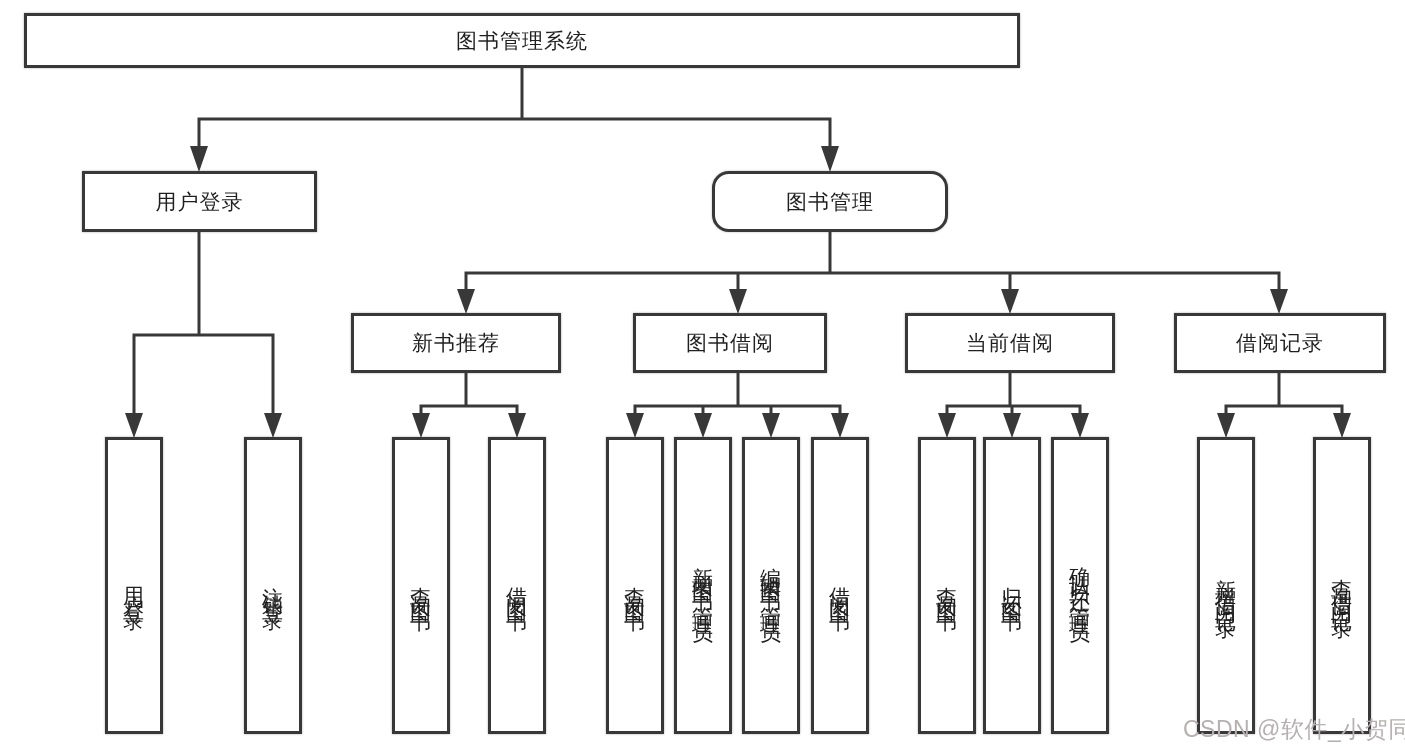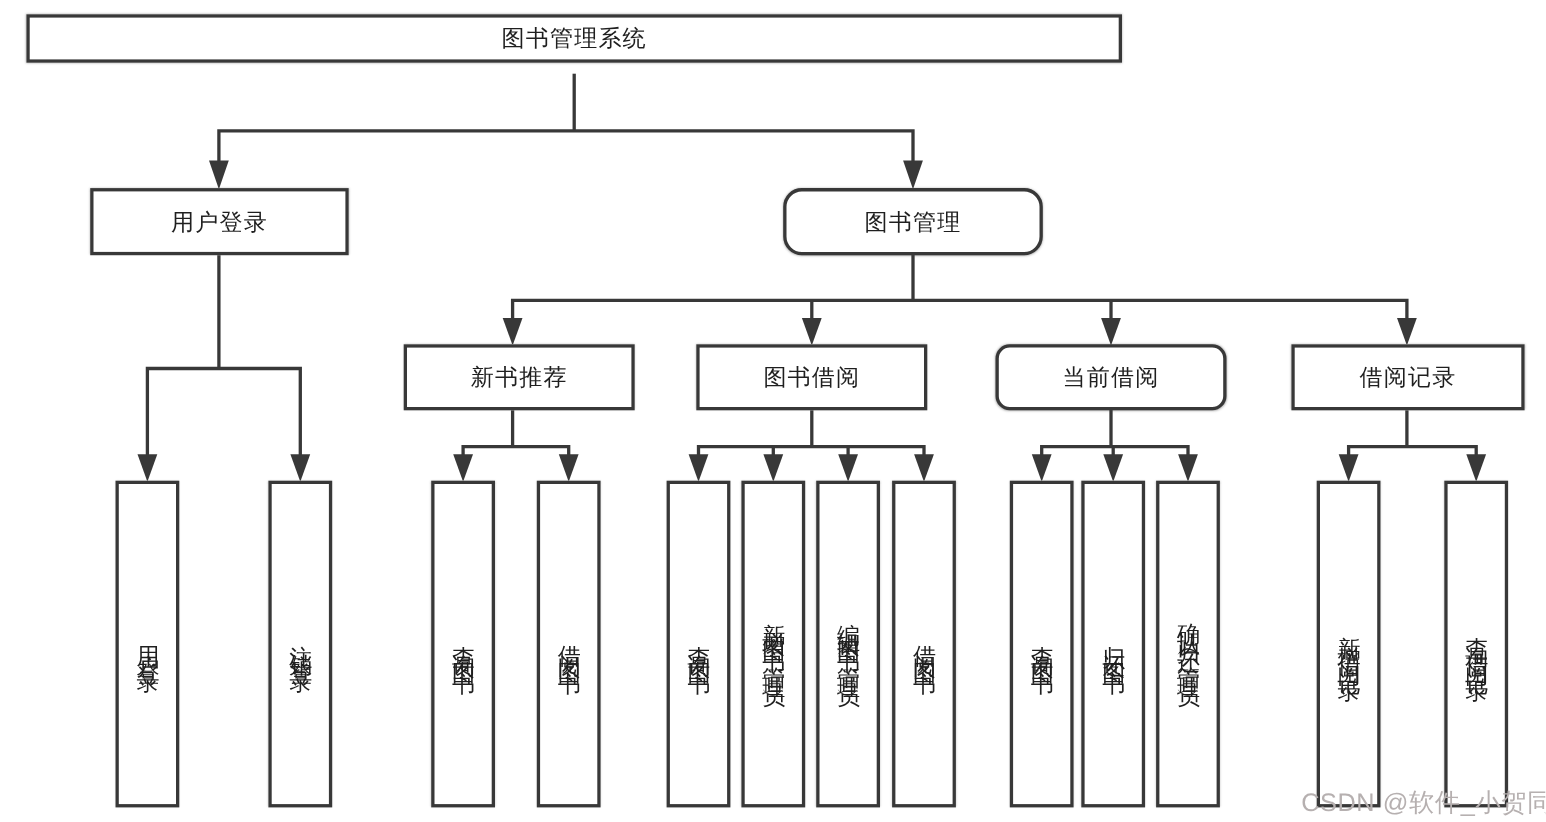--- a/index.html
+++ b/index.html
@@ -34,29 +34,29 @@
     font-size: 21px;
     line-height: 1;
   }
   .vnode .vtext {
     writing-mode: vertical-rl;
     text-orientation: mixed;
     letter-spacing: 8px;
     white-space: nowrap;
   }
   
-  #n-root  { left: 24px;  top: 13px;  width: 996px; height: 44px; }
+  #n-root  { left: 24px;  top: 13px;  width: 996px; height: 55px; }
   
   #n-l2-0  { left: 82px;  top: 171px; width: 235px; height: 61px; }
   #n-l2-1  { left: 712px; top: 171px; width: 236px; height: 61px; border-radius: 17px; }
   
   .l3 { top: 313px; height: 60px; }
-  #n-l3-0 { left: 367px;  width: 210px; }
-  #n-l3-1 { left: 633px;  width: 210px; }
-  #n-l3-2 { left: 905px;  width: 210px; border-radius: 13px; }
+  #n-l3-0 { left: 351px;  width: 210px; }
+  #n-l3-1 { left: 633px;  width: 194px; }
+  #n-l3-2 { left: 905px;  width: 210px; }
   #n-l3-3 { left: 1174px; width: 212px; }
   
   .leaf { top: 437px; height: 297px; width: 58px; }
   #n-lf-0  { left: 105px; }
   #n-lf-1  { left: 244px; }
   #n-lf-2  { left: 392px; }
   #n-lf-3  { left: 488px; }
   #n-lf-4  { left: 606px; }
   #n-lf-5  { left: 674px; }
   #n-lf-6  { left: 742px; }

